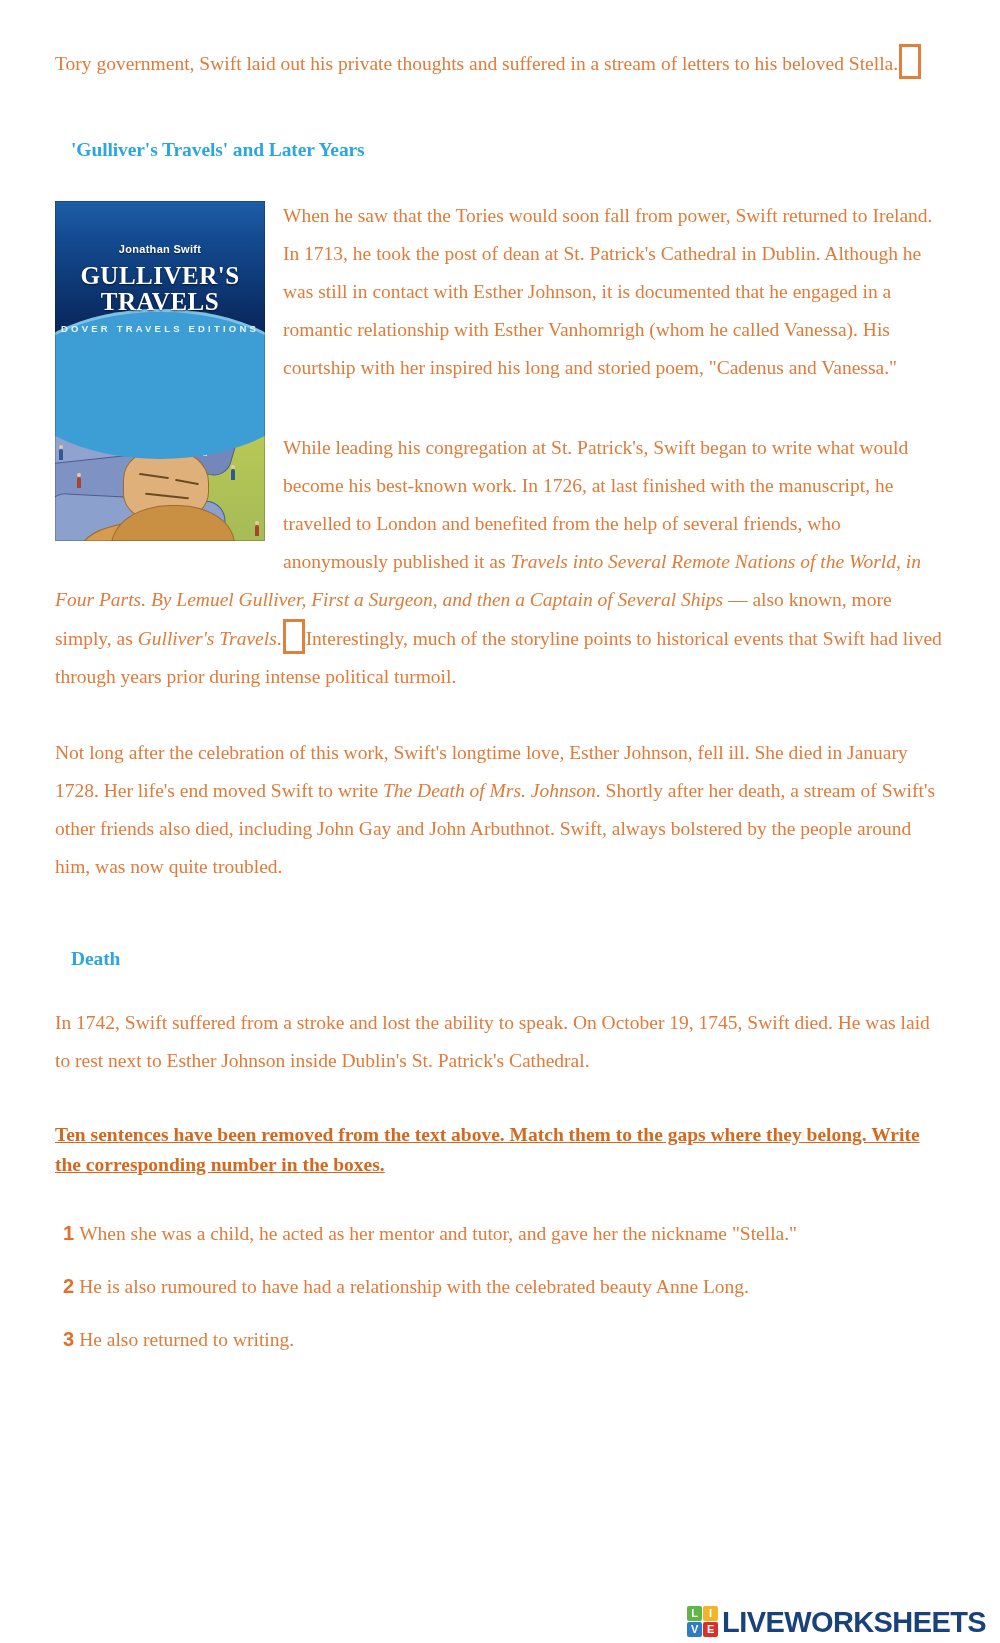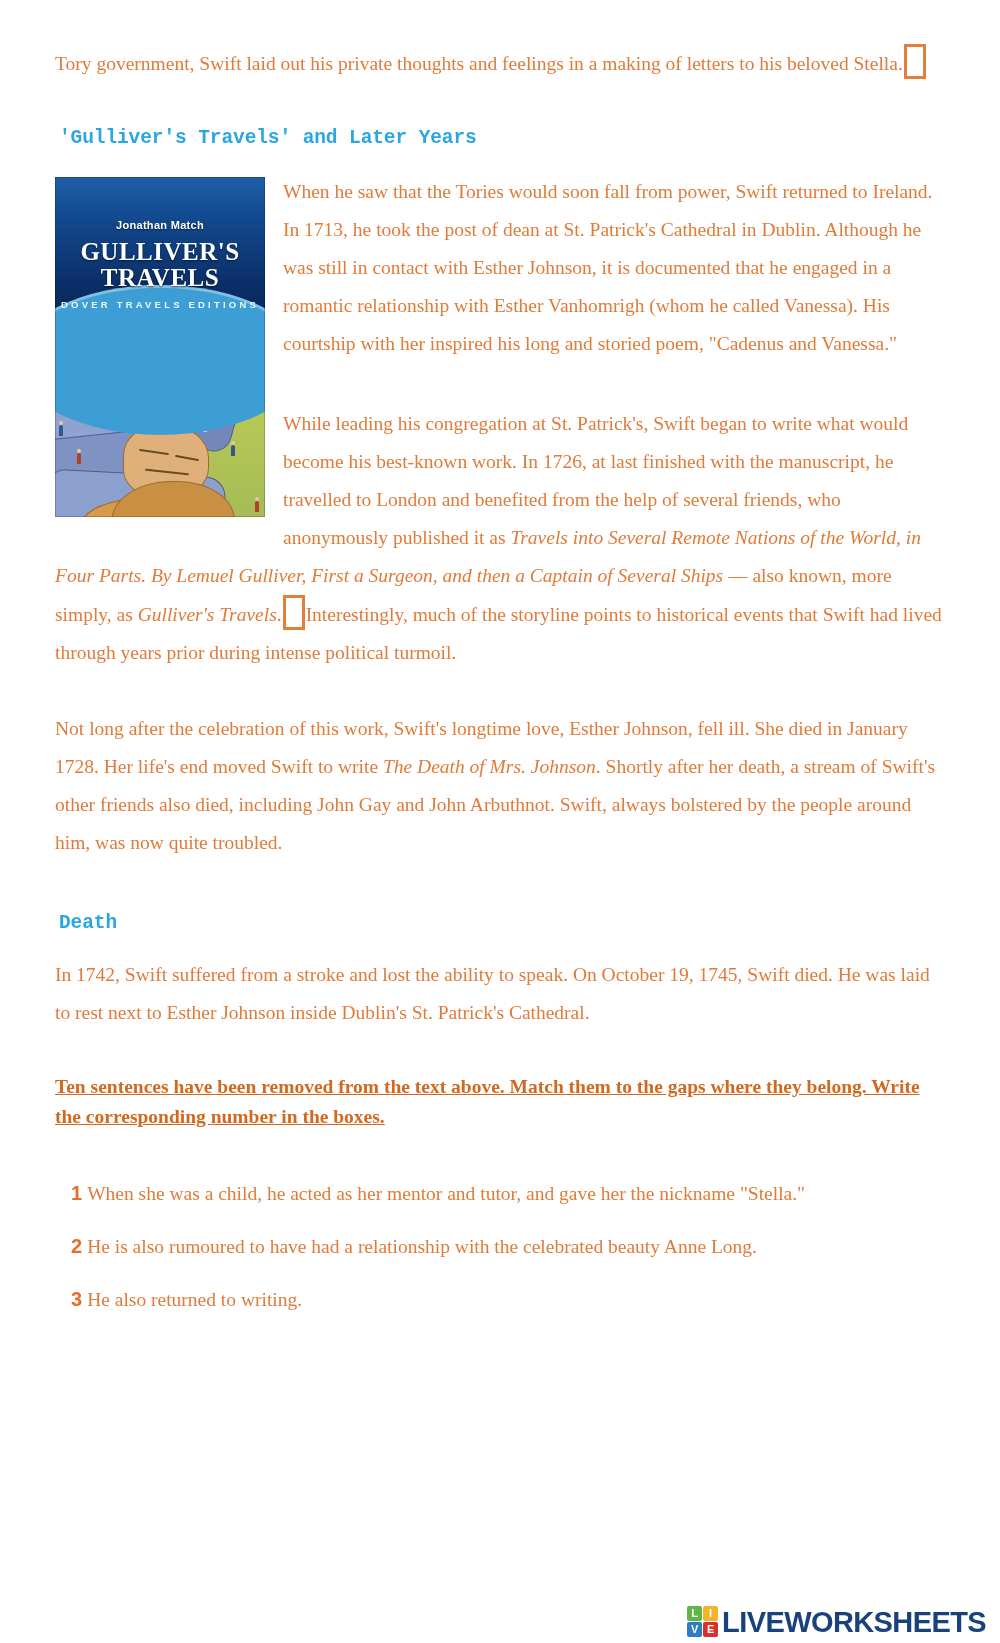--- a/index.html
+++ b/index.html
@@ -35,25 +35,25 @@
   }
   .para em, .italic {
     font-style: italic;
   }
 
   .spacer-lg { height: 38px; }
 
   
   .sec-heading {
     color: #2ba6e0;
-    font-family: Liberation Mono, monospace;
+    font-family: Liberation Serif, serif;
     font-weight: bold;
     font-size: 19.5px;
     line-height: 26px;
-    margin: 4px;
+    margin: 16px;
     letter-spacing: -0.1px;
   }
 
   
   .answer-box {
     display: inline-block;
     width: 22px;
     height: 35px;
     border: 3px solid #e0803a;
     background: #ffffff;
@@ -223,21 +223,21 @@
     color: #d2691e;
     font-family: "Liberation Serif", serif;
     font-weight: bold;
     font-size: 19.5px;
     line-height: 30px;
     text-decoration: underline;
     margin: 0;
   }
 
   
-  .qlist { margin: 16px; }
+  .qlist { margin: 8px; }
   .qitem {
     margin: 0 0 0 0;
     color: #e07b39;
     font-family: "Liberation Serif", serif;
     font-size: 19.5px;
     line-height: 30px;
   }
   .qnum {
     font-family: "Liberation Sans", sans-serif;
     font-weight: bold;
@@ -284,21 +284,21 @@
     font-size: 29px;
     letter-spacing: -0.6px;
     line-height: 30px;
   }
 </style>
 </head>
 <body>
 
 <div class="page">
 
-  <p class="para"><span>Tory government, Swift laid out his private thoughts and feelings in a making of letters to his beloved Stella.</span><span class="answer-box"></span></p>
+  <p class="para"><span>Tory government, Swift laid out his private thoughts and suffered in a stream of letters to his beloved Stella.</span><span class="answer-box"></span></p>
 
   <div class="spacer-lg"></div>
 
   <h2 class="sec-heading">'Gulliver's Travels' and Later Years</h2>
 
   <div style="height:18px"></div>
 
   <div class="book-wrap">
     <div class="book-cover">
       <div class="bc-sky"></div>
@@ -336,21 +336,21 @@
         <div class="lil o" style="left:96px; top:96px;"></div>
         <div class="lil w" style="left:188px; top:116px;"></div>
         <div class="lil b" style="left:216px; top:140px;"></div>
 
         <div class="lil r" style="left:240px; top:196px;"></div>
       </div>
 
       <div class="bc-arc"></div>
       <div class="bc-arc-label">DOVER TRAVELS EDITIONS</div>
 
-      <div class="bc-author">Jonathan Match</div>
+      <div class="bc-author">Jonathan Swift</div>
       <div class="bc-title">GULLIVER'S</div>
       <div class="bc-title-2">TRAVELS</div>
 
       <div class="book-border-shade"></div>
     </div>
   </div>
 
   <p class="para">When he saw that the Tories would soon fall from power, Swift returned to Ireland. In 1713, he took the post of dean at St. Patrick's Cathedral in Dublin. Although he was still in contact with Esther Johnson, it is documented that he engaged in a romantic relationship with Esther Vanhomrigh (whom he called Vanessa). His courtship with her inspired his long and storied poem, "Cadenus and Vanessa."</p>
 
   <span class="answer-box block-box"></span>

